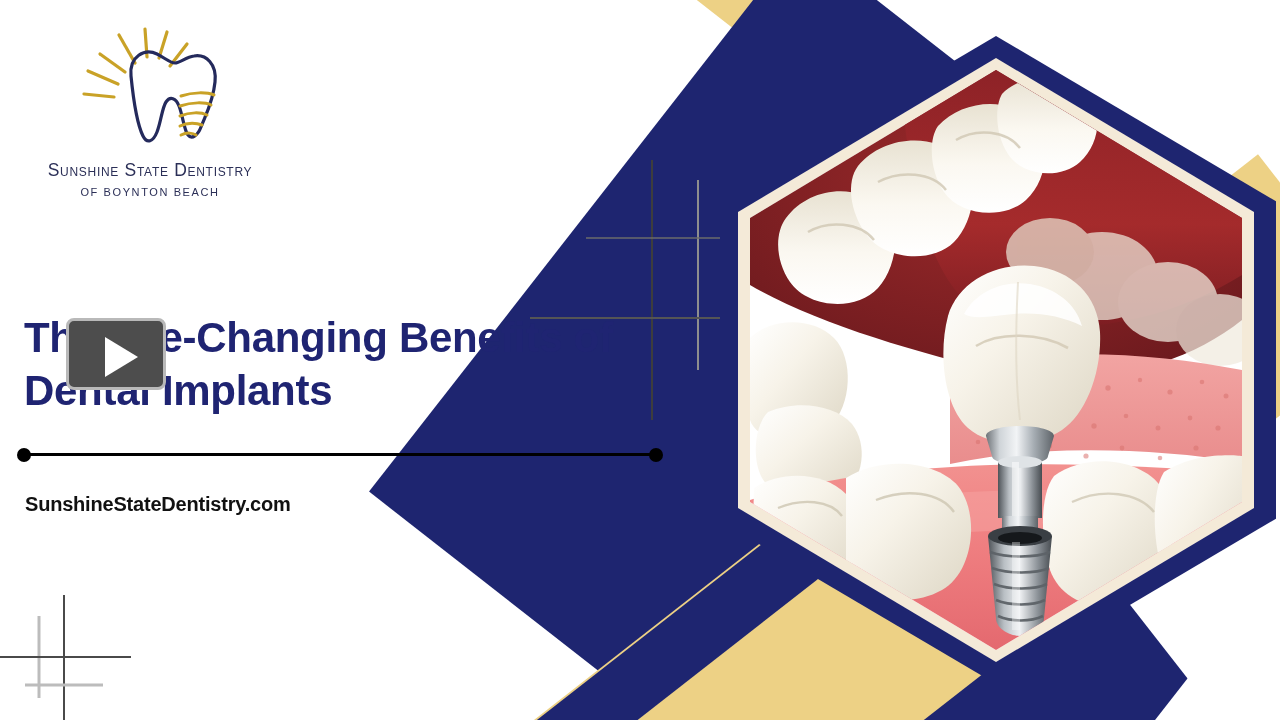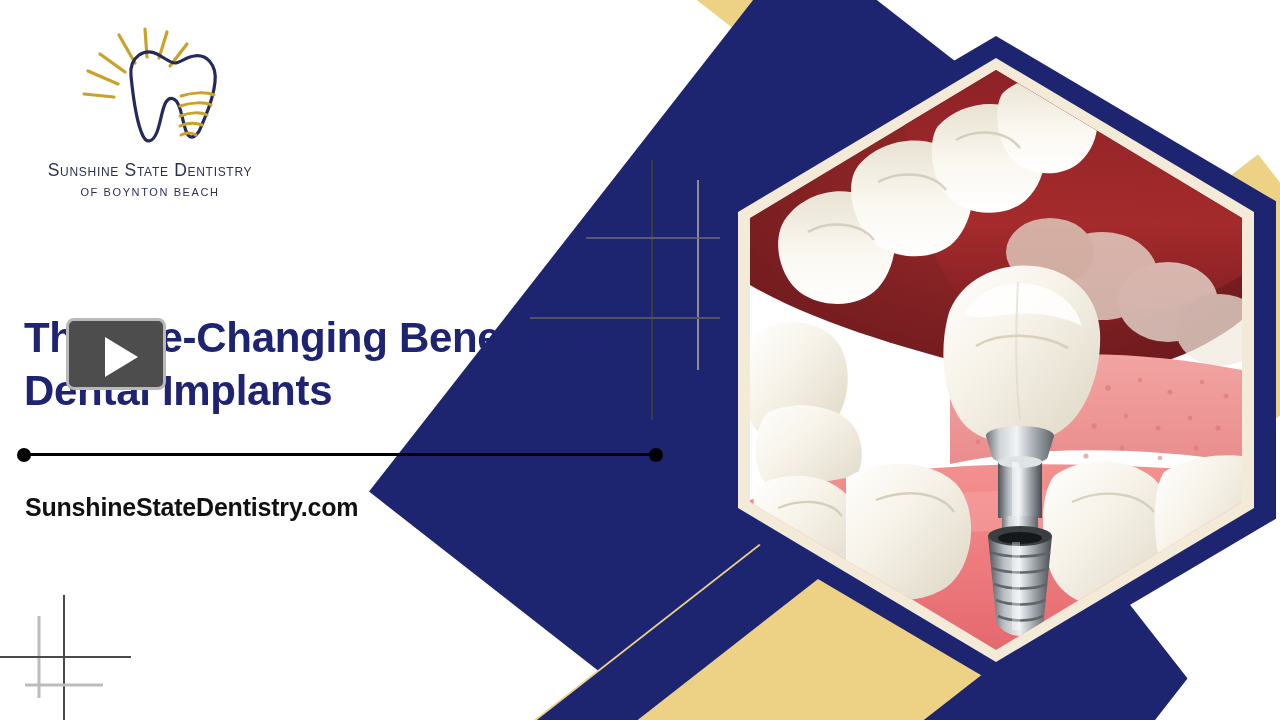--- a/index.html
+++ b/index.html
@@ -185,21 +185,21 @@
   #divider-dot-right { left: 632px; }
 
   
   #website {
     position: absolute;
     left: 25px;
     top: 493px;
     margin: 0;
     color: #111111;
     font-family: "Liberation Sans", sans-serif;
-    font-size: 25px;
+    font-size: 20px;
     font-weight: bold;
     letter-spacing: -0.2px;
   }
 
   
   #play-button {
     position: absolute;
     left: 66px;
     top: 318px;
     width: 100px;

